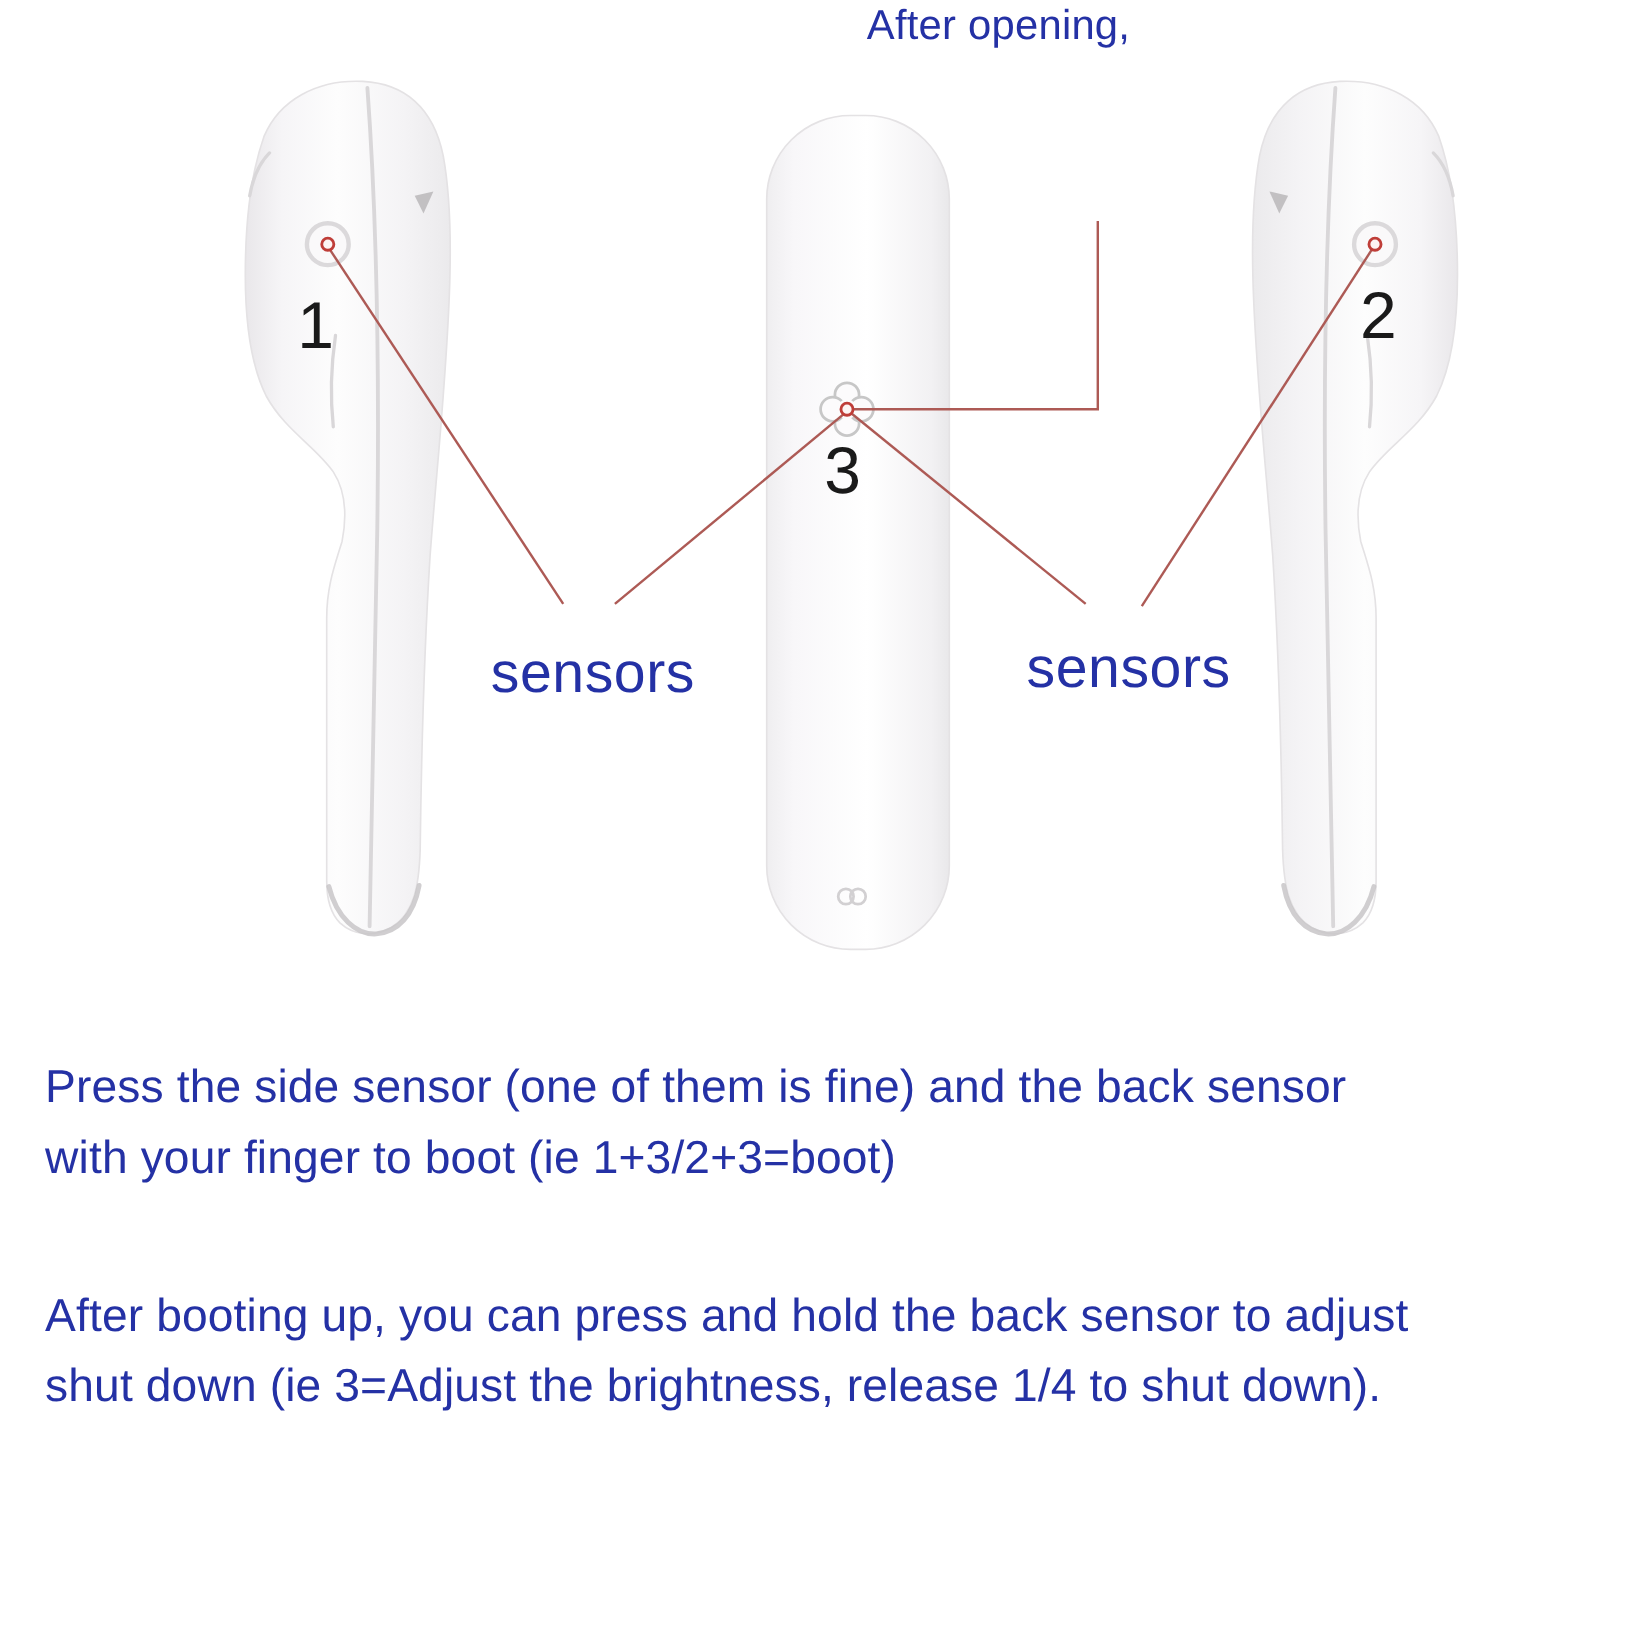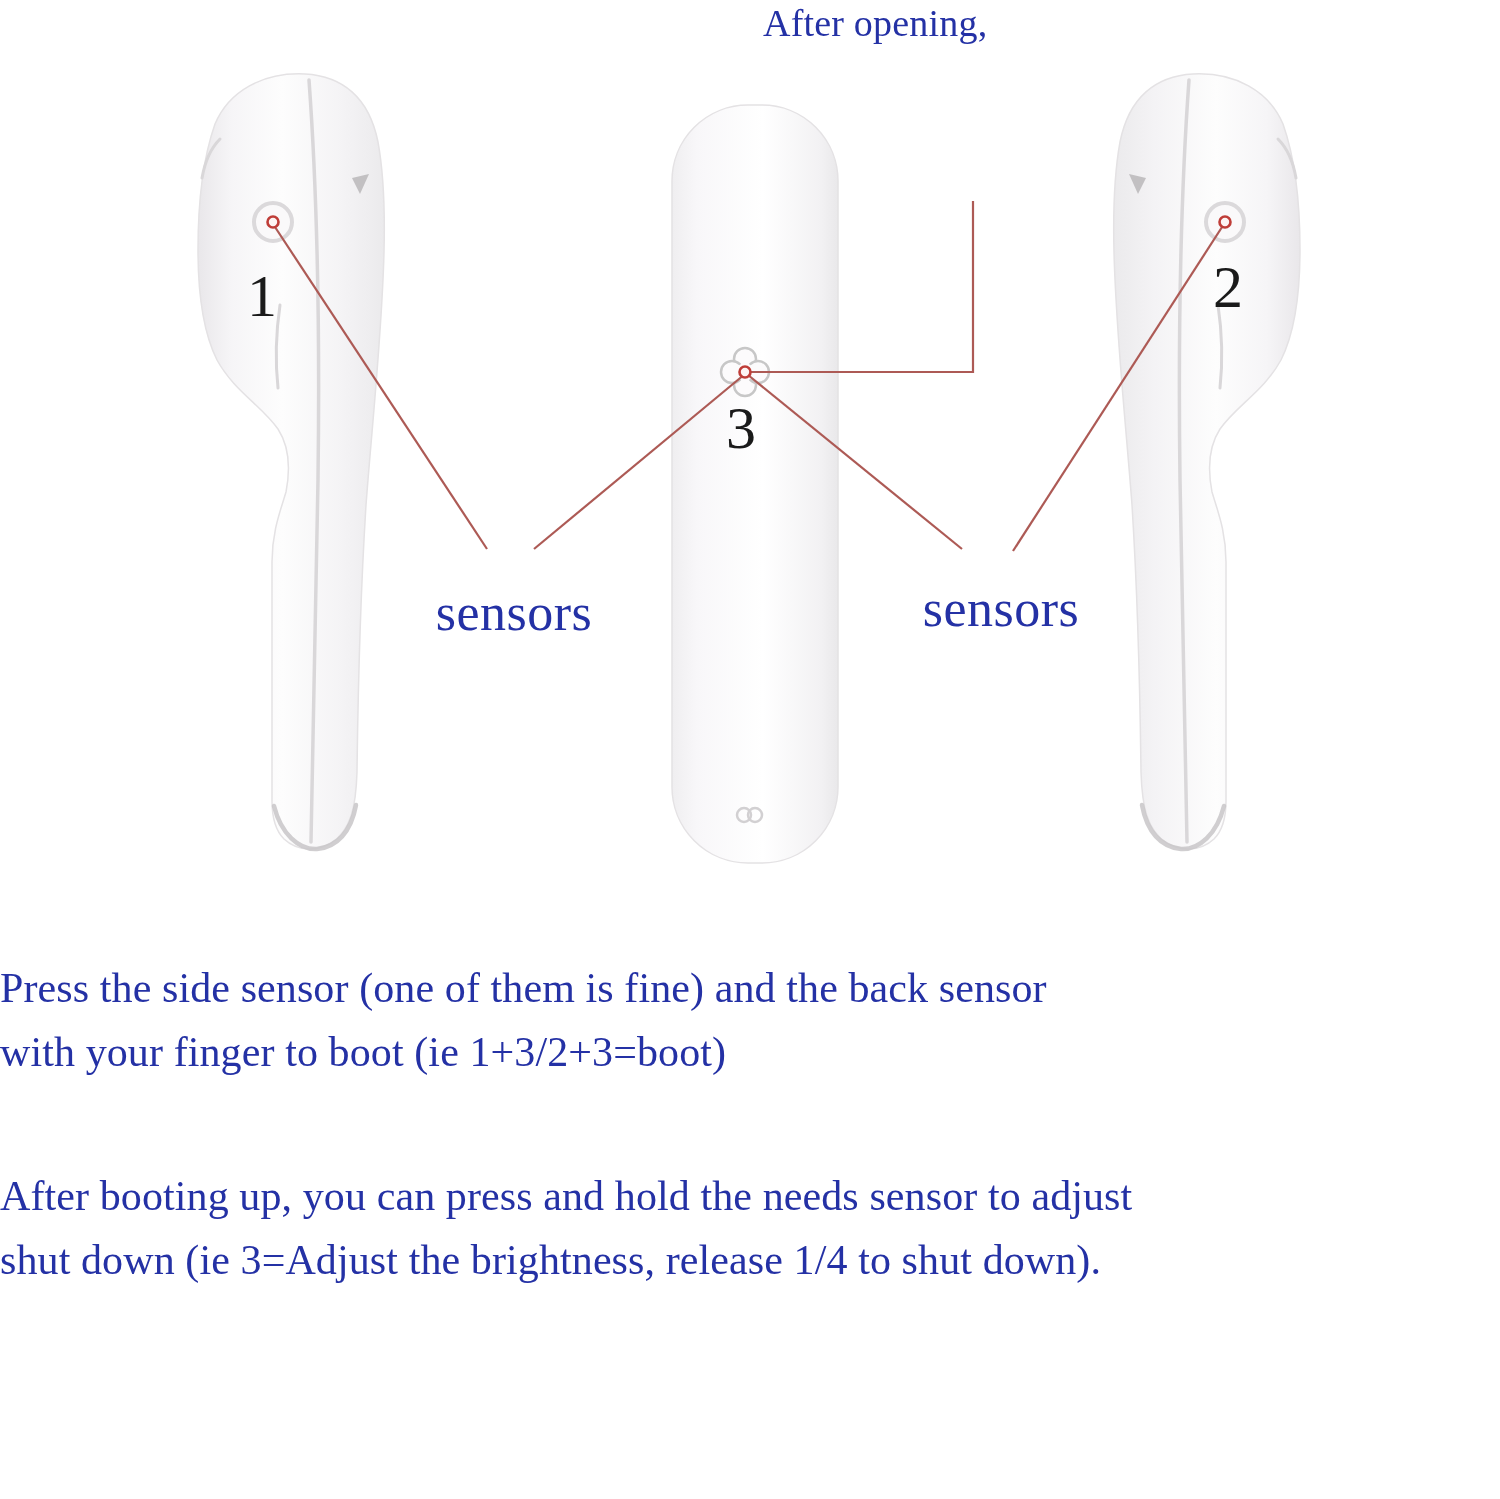--- a/index.html
+++ b/index.html
@@ -2,21 +2,22 @@
 <html style="--text-blue: #2431a5; --line-red: #ad5a55; --dot-red: #bf3d38; --number-black: #1a1a1a; --device-stroke: #e4e2e4; --device-seam: #d9d7d9;"><head>
 <meta charset="utf-8">
 <style>
   html, body { margin: 0; padding: 0; background: #ffffff; }
   .canvas {
     position: relative;
     width: 1314px;
     height: 1499px;
     background: #ffffff;
     overflow: hidden;
-    font-family: Liberation Serif, serif;
+    font-family: Liberation Sans, sans-serif;
+    margin-left: 25px;
   }
   .diagram-svg {
     position: absolute;
     left: 0; top: 0;
     width: 1500px; height: 960px;
     display: block;
   }
   .blue { color: var(--text-blue); }
   .annotation-top {
     position: absolute;
@@ -35,21 +36,21 @@
   }
   .sensors-label {
     position: absolute;
     transform: translate(-50%, -50%);
     font-size: 52px;
     letter-spacing: 0.5px;
     white-space: nowrap;
   }
   .paragraph {
     position: absolute;
-    left: 0;
+    left: 16px;
     font-size: 42px;
     line-height: 64px;
     letter-spacing: 0.1px;
     white-space: nowrap;
   }
   .p1 { top: 956px; }
   .p2 { top: 1164px; }
 
   
   .device-body { fill: url(#sideGrad); stroke: var(--device-stroke); stroke-width: 1.5; }
@@ -152,17 +153,17 @@
 
   <div class="sensors-label blue" style="left:514px; top:612px;">sensors</div>
   <div class="sensors-label blue" style="left:1001px; top:608px;">sensors</div>
 
   <div class="paragraph p1 blue">
     <div>Press the side sensor (one of them is fine) and the back sensor</div>
     <div>with your finger to boot (ie 1+3/2+3=boot)</div>
   </div>
 
   <div class="paragraph p2 blue">
-    <div>After booting up, you can press and hold the needs sensor to adjust</div>
+    <div>After booting up, you can press and hold the back sensor to adjust</div>
     <div>shut down (ie 3=Adjust the brightness, release 1/4 to shut down).</div>
   </div>
 
 </div>
 
 </body></html>

